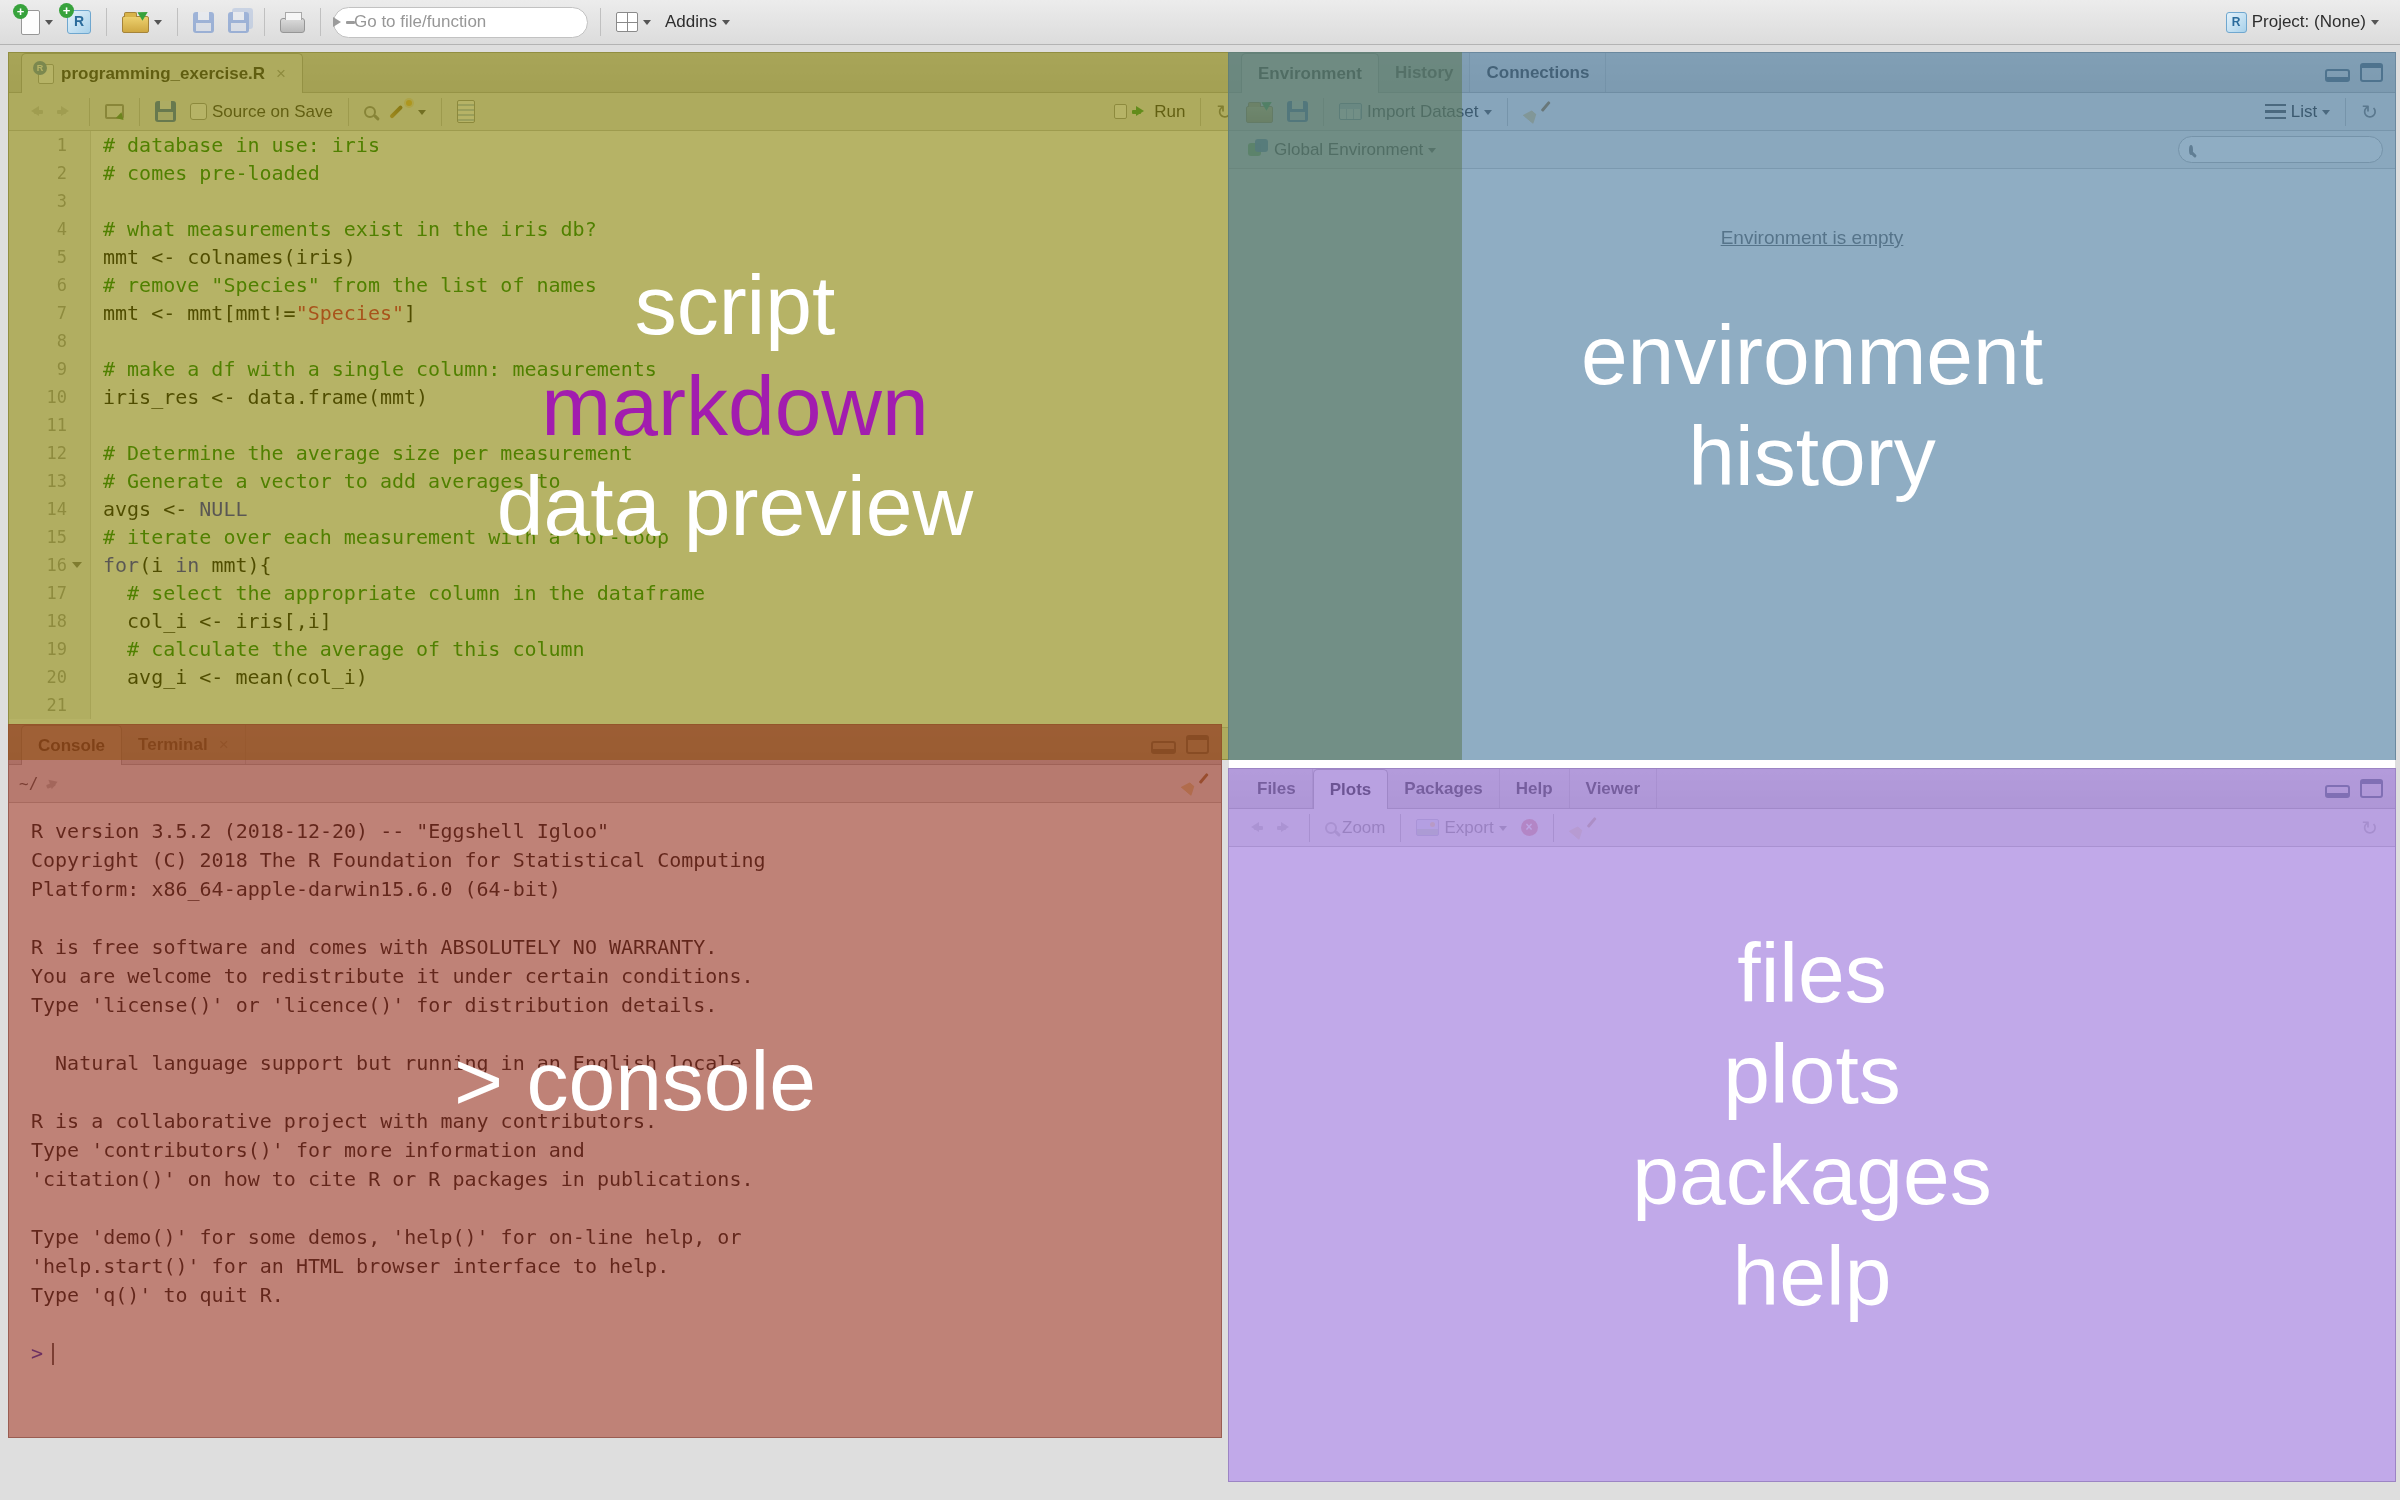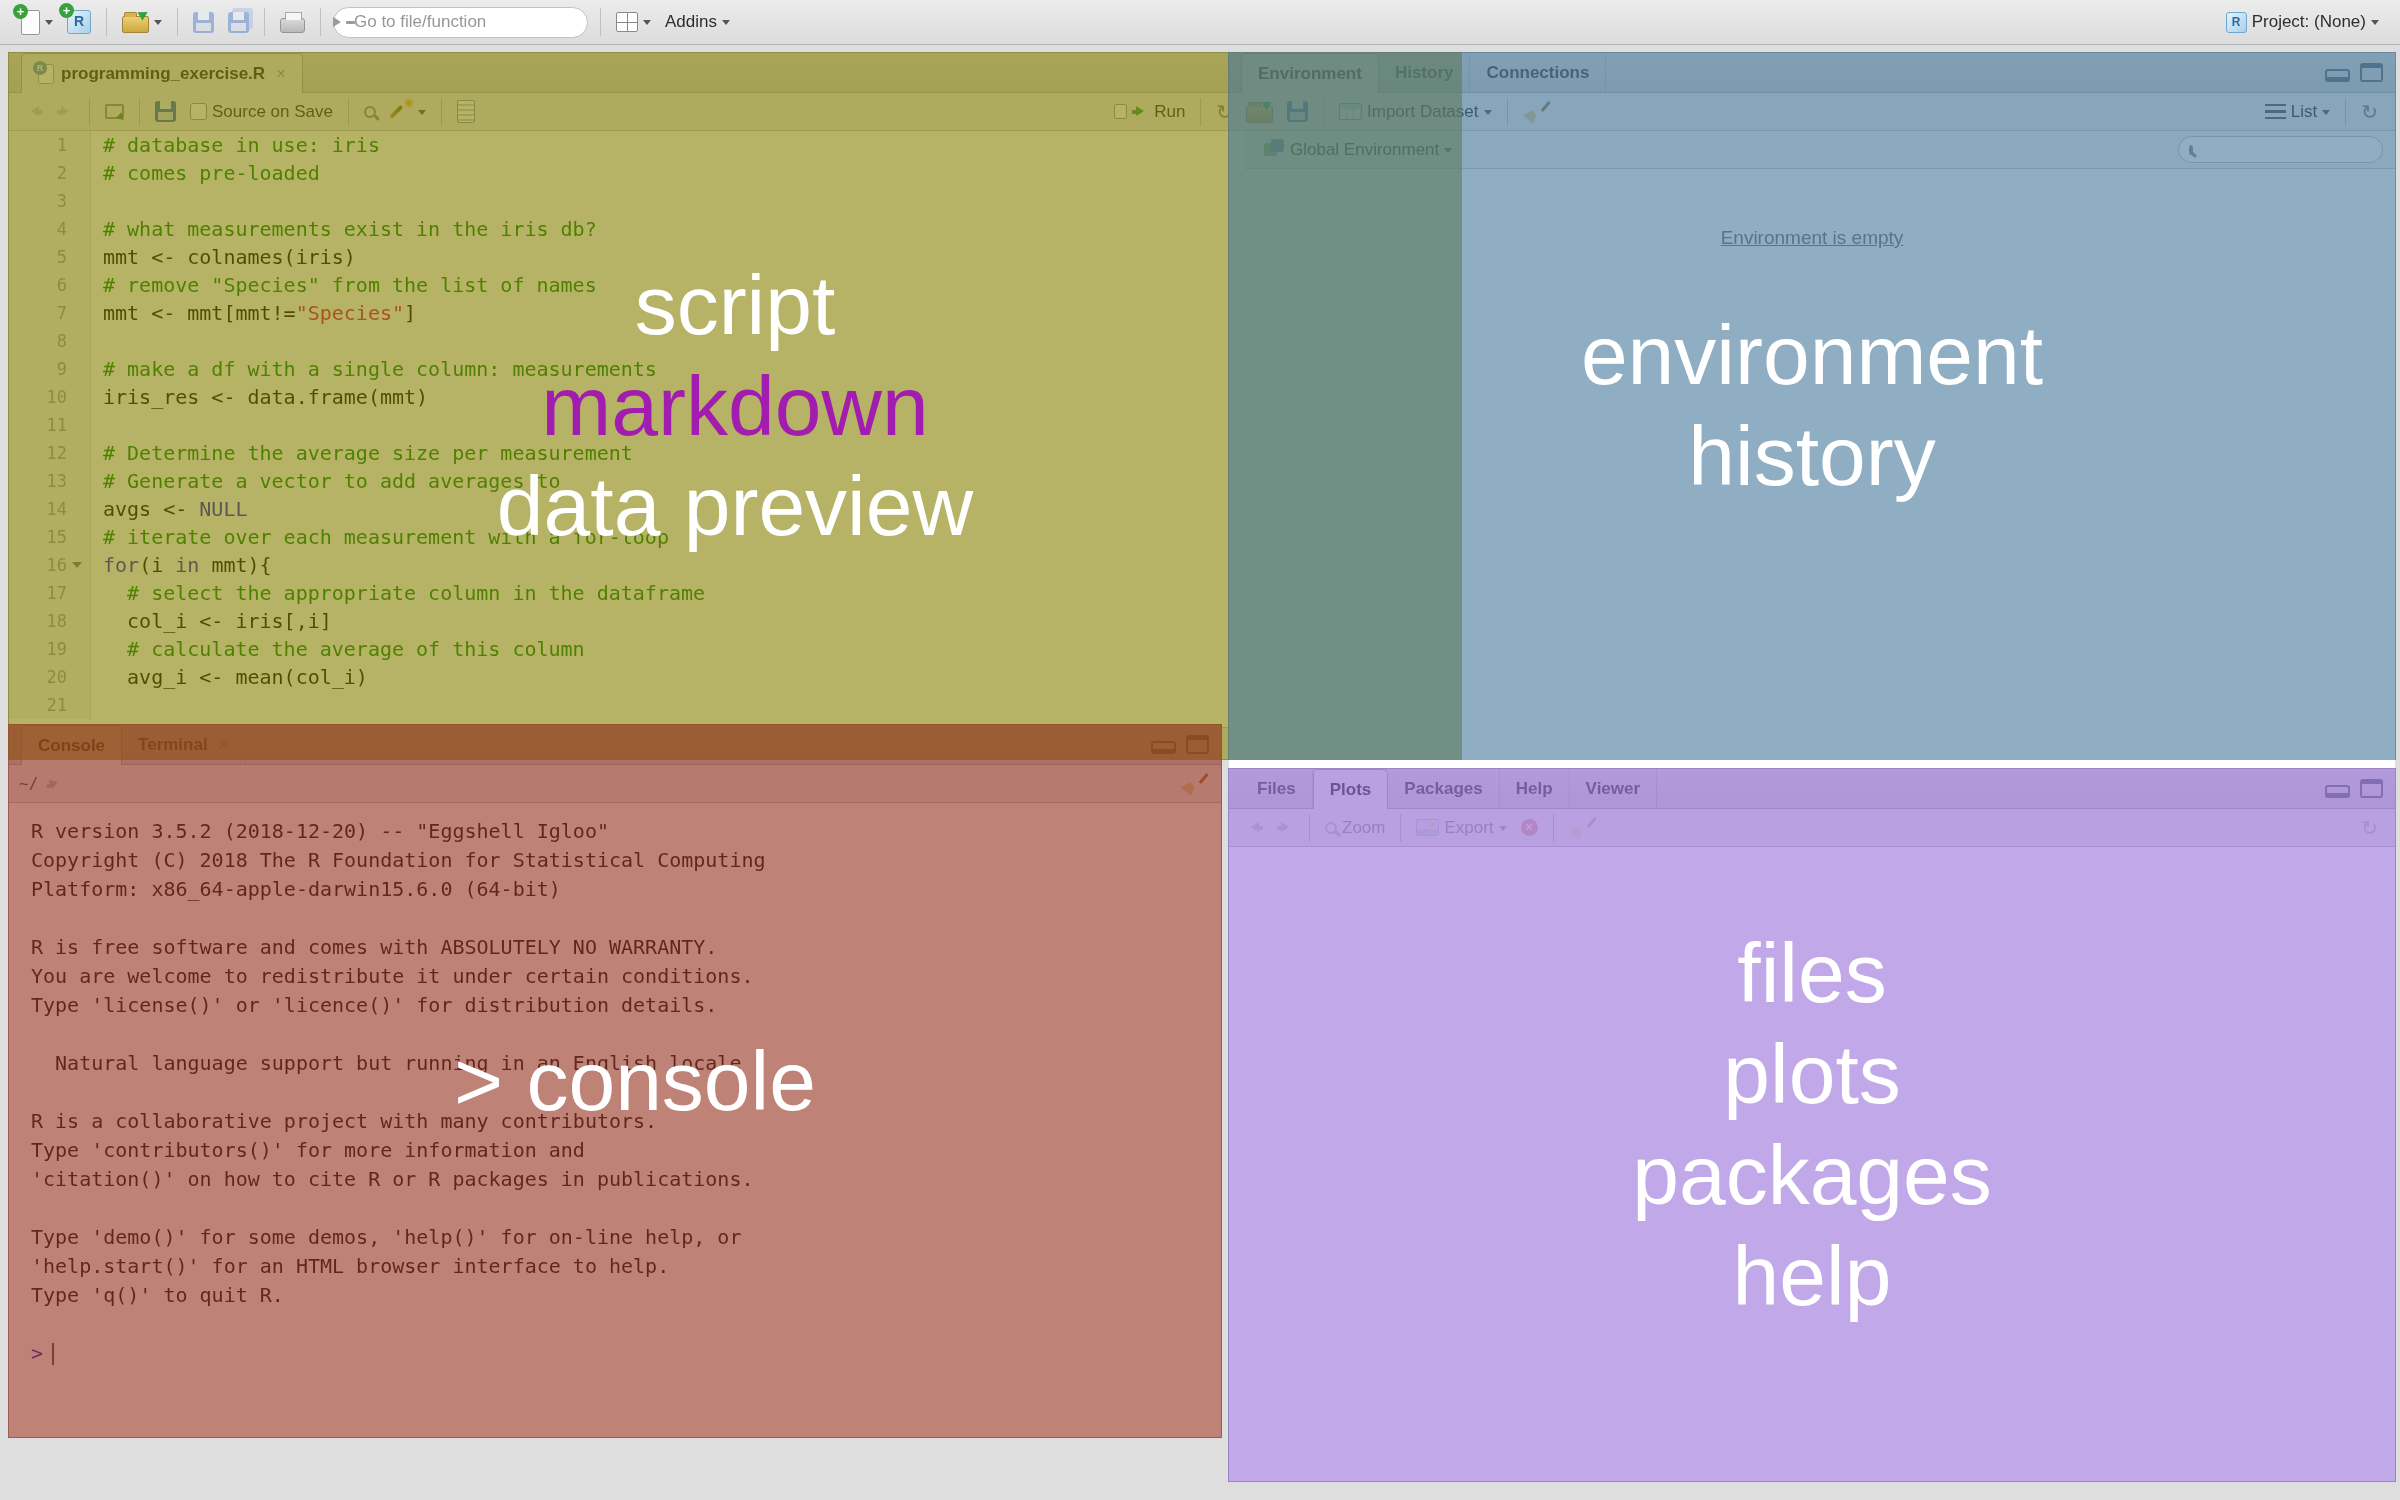--- a/index.html
+++ b/index.html
@@ -101,21 +101,21 @@
   .tab { display:flex; align-items:center; gap:7px; padding:0 16px; font-size:17px; font-weight:700; color:#454545;
         border-right:1px solid rgba(0,0,0,.10); }
   .tab.active { background:#ebebeb; border:1px solid #aaa; border-bottom:none; border-radius:5px 5px 0 0; margin-bottom:-1px; color:#2b2b2b; }
   .tabx { color:#9a9a9a; font-size:17px; font-weight:400; margin-left:4px; }
   .i-rdoc { width:16px; height:20px; background:#fff; border:1px solid #a8a8a8; border-radius:2px; position:relative; display:inline-block; }
   .i-rdoc::after { content:"R"; position:absolute; left:-6px; top:-4px; width:14px; height:14px; background:#6c93c4; color:#fff;
         border-radius:50%; font:700 9px/14px "Liberation Sans",sans-serif; text-align:center; }
 
   .ptoolbar { height:38px; background:#ebebeb; border-bottom:1px solid #c2c2c2; display:flex; align-items:center; padding:0 10px; font-size:17px; }
   .pt-right { margin-left:auto; display:flex; align-items:center; }
-  .subrow { height:38px; background:#f2f2f2; border-bottom:1px solid #cccccc; display:flex; align-items:center; padding:0 12px; font-size:17px;margin-left:16px; }
+  .subrow { height:38px; background:#f2f2f2; border-bottom:1px solid #cccccc; display:flex; align-items:center; padding:0 12px; font-size:17px; }
 
   
   .editor { position:relative; height:596px; overflow:hidden; background:#fff;
         font-family:"DejaVu Sans Mono",monospace; font-size:20px; }
   .code-row { display:flex; height:28px; line-height:28px; white-space:pre; }
   .ln { width:58px; text-align:right; color:#9b9b9b; font-size:17px; background:#f3f3f3; flex:none; }
   .fold { width:24px; background:#f3f3f3; border-right:1px solid #dadada; flex:none; position:relative; }
   .fold-caret { position:absolute; left:5px; top:11px; border:5px solid transparent; border-top:6px solid #777; }
   .code-text { padding-left:12px; color:var(--syn-pln,#000); }
   .seg-pln { color:var(--syn-pln,#000); }

